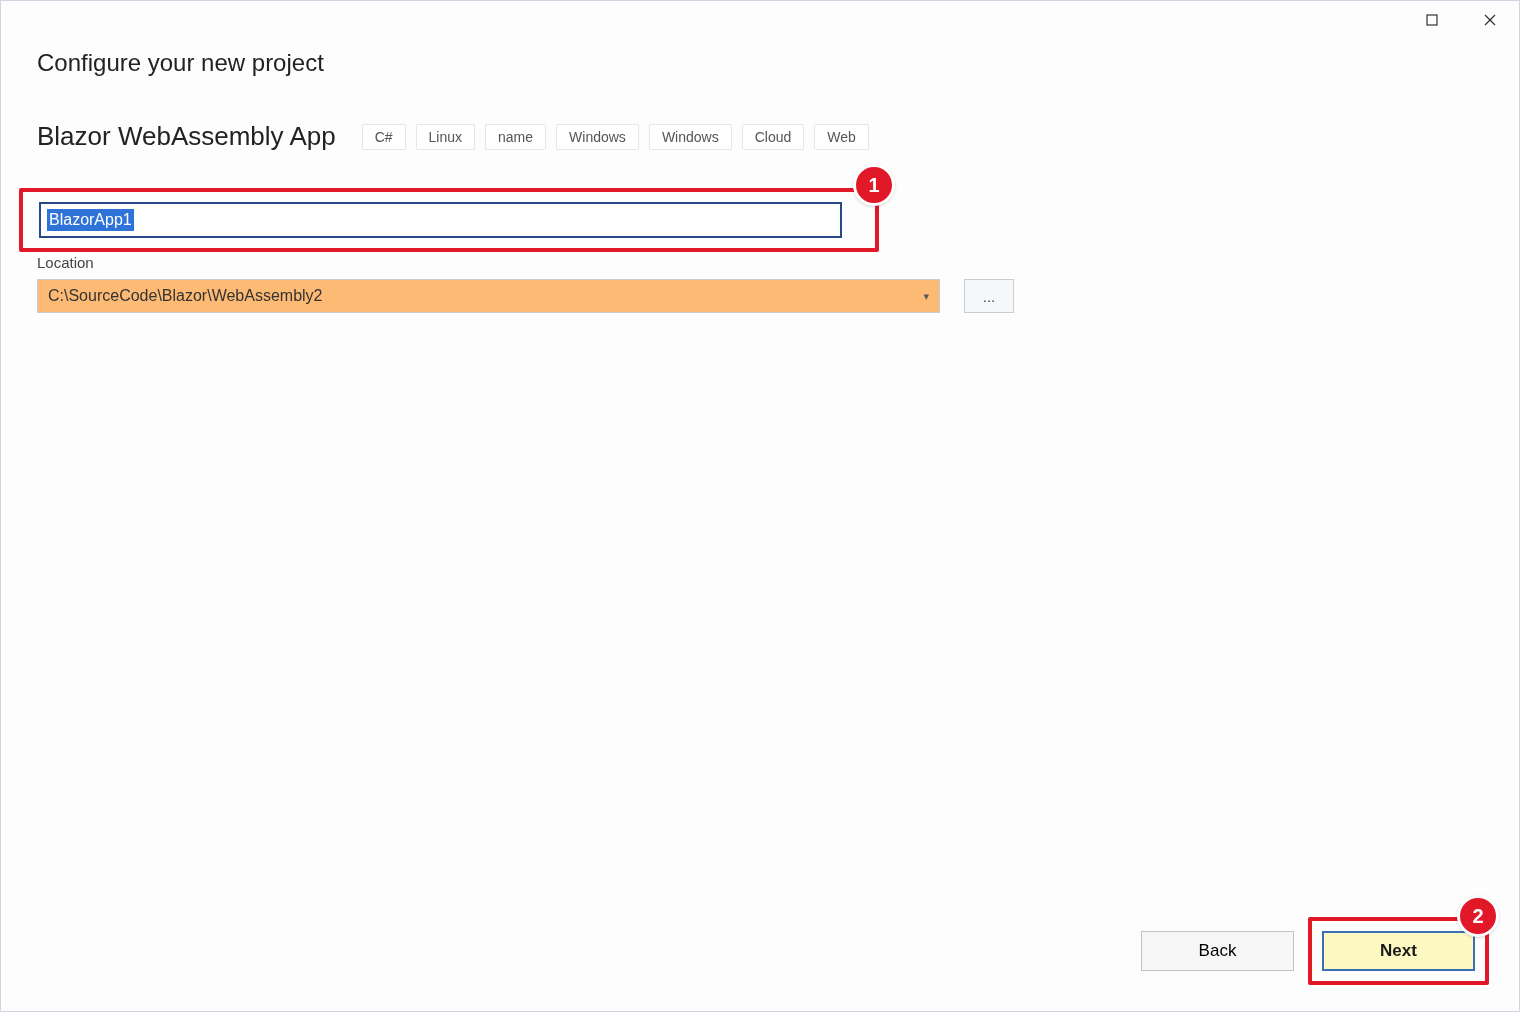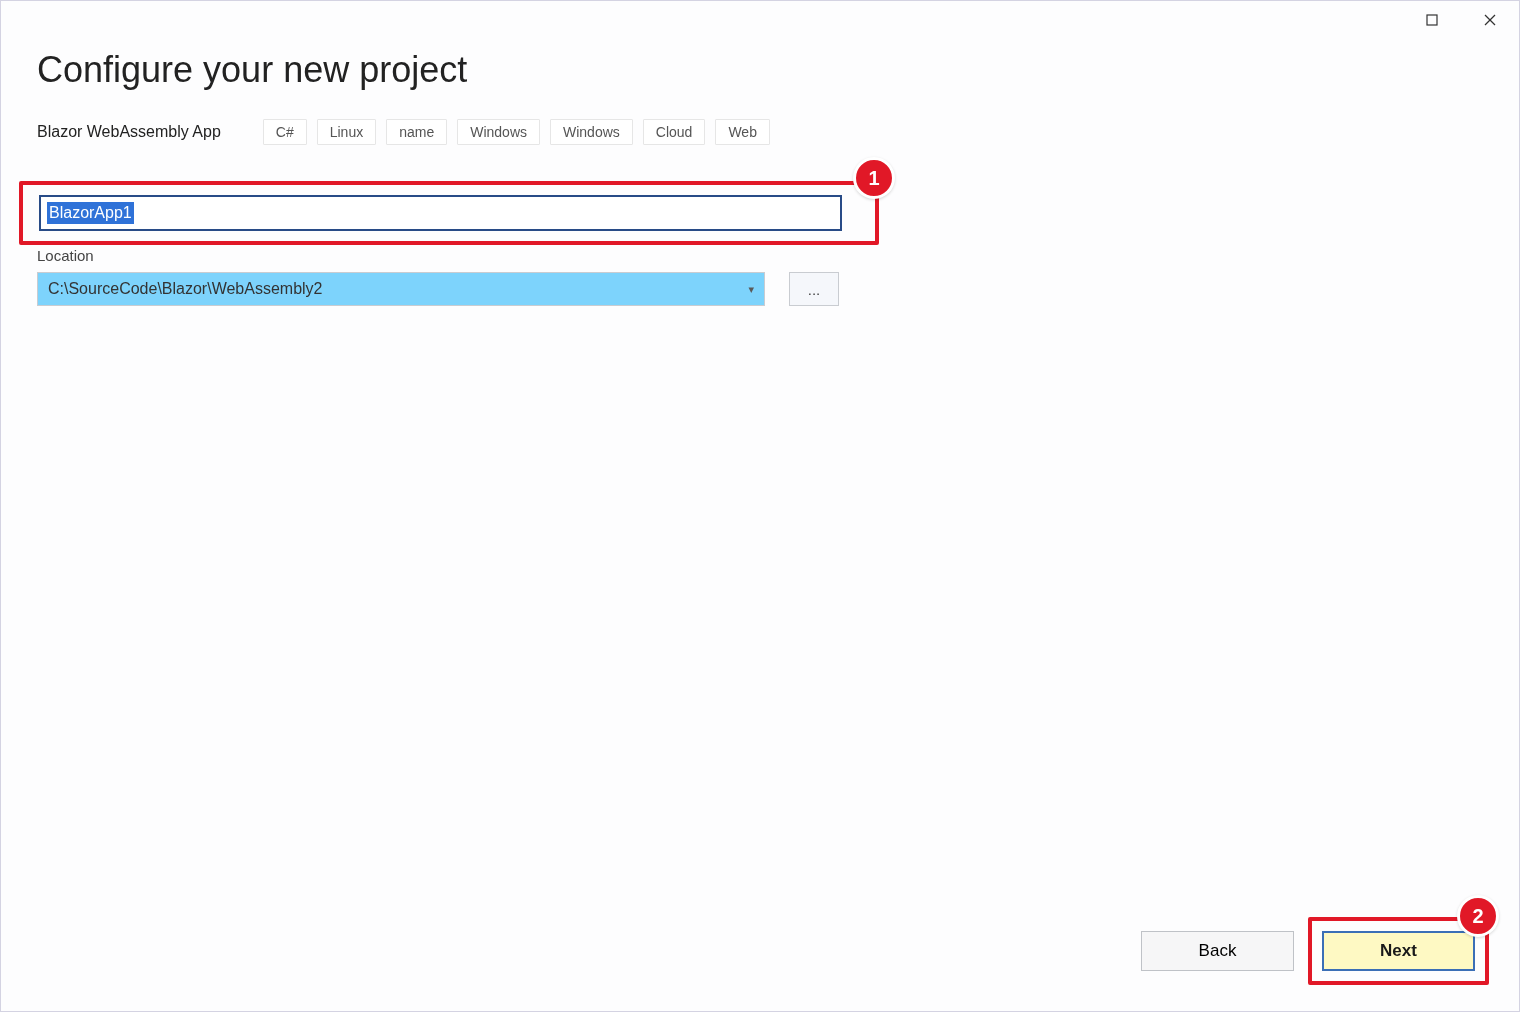--- a/index.html
+++ b/index.html
@@ -22,32 +22,32 @@
     .winctl {
       width: 46px; height: 30px;
       display: flex; align-items: center; justify-content: center;
       font-size: 14px; color: #222;
     }
     .content {
       position: absolute;
       left: 36px; top: 48px; right: 40px;
     }
     .page-title {
-      font-size: 36px;
+      font-size: 24px;
       font-weight: 500;
       color: #222;
-      margin-bottom: 28px;
+      margin-bottom: 44px;
     }
     .template-row {
       display: flex; align-items: center; gap: 10px;
       margin-bottom: 36px;
     }
     .template-name {
-      font-size: 16px; color: #222;
-      margin-right: 32px;
+      font-size: 26px; color: #222;
+      margin-right: 16px;
     }
     .tag {
       border: 1px solid #e6e6e6;
       background: #fff;
       padding: 4px 12px;
       font-size: 14px;
       color: #555;
       border-radius: 1px;
     }
     .field-label {
@@ -100,23 +100,23 @@
       padding: 0 2px;
       line-height: 22px;
       pointer-events: none;
     }
     .location-row {
     }
     .combo {
       display: flex; align-items: center; gap: 24px;
     }
     .select {
-      width: 728px; height: 34px;
+      width: 903px; height: 34px;
       border: 1px solid #c9ccd1;
-      background: #7dd3fc;
+      background: #fdba74;
       font-size: 16px;
       color: #333;
       padding: 0 10px;
       display: flex; align-items: center; justify-content: space-between;
     }
     .select .caret { font-size: 11px; color: #5a5a5a; }
     .browse-btn {
       width: 50px; height: 34px;
       border: 1px solid #c9ccd1;
       background: #f5f7fb;

